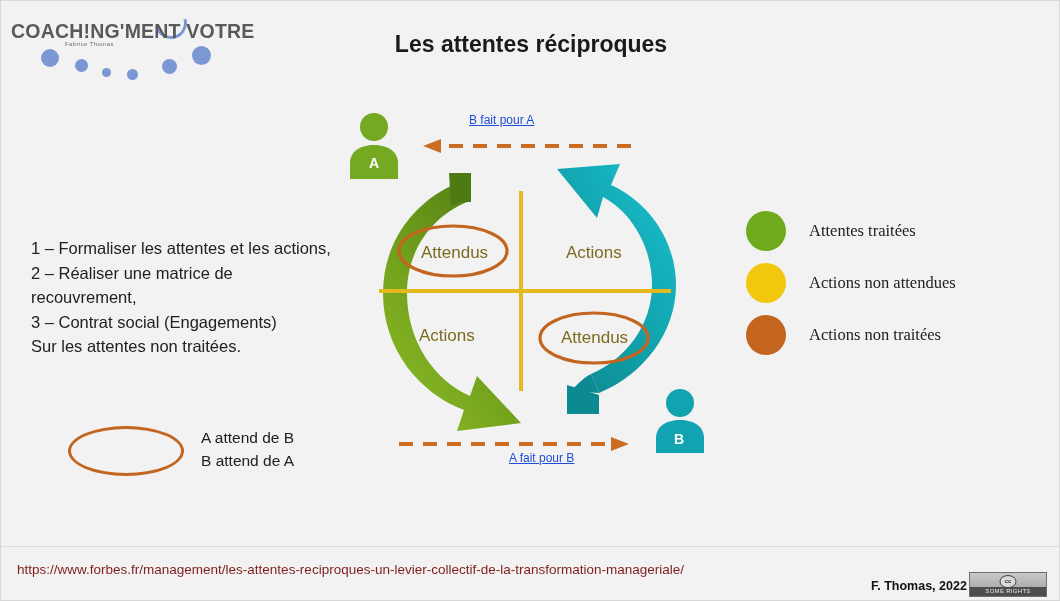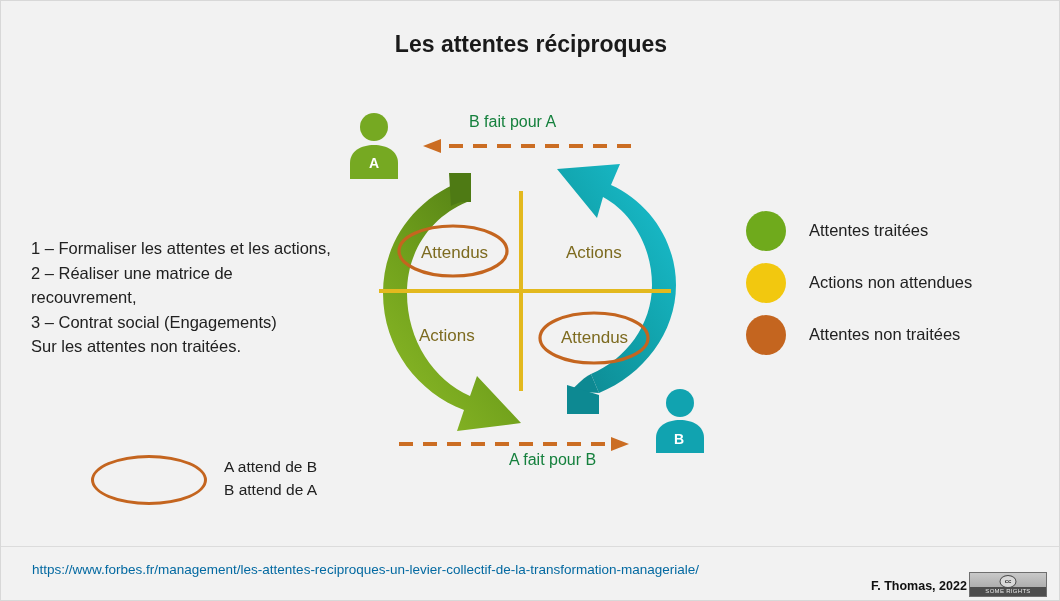--- a/index.html
+++ b/index.html
@@ -87,25 +87,24 @@
     font-size: 16.5px;
     line-height: 24.5px;
     color: #212121;
     white-space: pre-line;
     margin-top: 7px;
   }
 
   
   #ellipse-legend {
     position: absolute;
-    left: 90px;
+    left: 67px;
     top: 420px;
     width: 260px;
     height: 62px;
-    margin-top: 29px;
   }
   #legend-ellipse-shape {
     position: absolute;
     left: 0;
     top: 5px;
     width: 116px;
     height: 50px;
     border: 3px solid #c4651f;
     border-radius: 50%;
     box-sizing: border-box;
@@ -140,42 +139,44 @@
     color: #7d6b20;
     white-space: nowrap;
   }
   #quad-attendus-tl { left: 90px; top: 142px; }
   #quad-actions-tr  { left: 235px; top: 142px; }
   #quad-actions-bl  { left: 88px;  top: 225px; }
   #quad-attendus-br { left: 230px; top: 227px; }
 
   .flow-label {
     position: absolute;
-    font-size: 16px;
-    color: #15803d;
-    white-space: nowrap;
+    font-size: 12px;
+    color: #1d4ed8;
+    white-space: nowrap;
+    text-decoration: underline;
   }
   #flow-top-label { left: 138px; top: 12px; }
   #flow-bottom-label { left: 130px; top: 350px; margin-left: 48px; }
 
   .person-letter {
     position: absolute;
     font-size: 14px;
     font-weight: bold;
     color: #ffffff;
   }
   #person-a-letter { left: 38px; top: 54px; }
   #person-b-letter { left: 343px; top: 330px; }
 
   
   #legend {
     position: absolute;
     left: 745px;
     top: 210px;
     width: 300px;
+    font-family: Liberation Serif, serif;
   }
   .legend-row {
     position: relative;
     height: 52px;
   }
   .legend-swatch {
     position: absolute;
     left: 0;
     top: 0;
     width: 40px;
@@ -195,24 +196,24 @@
   #footer-divider {
     position: absolute;
     left: 0;
     top: 545px;
     width: 1060px;
     height: 1px;
     background: #dcdcdc;
   }
   #source-url {
     position: absolute;
-    left: 31px;
+    left: 16px;
     top: 561px;
     font-size: 13.5px;
-    color: #0369a1;
+    color: #7f1d1d;
     white-space: nowrap;
     text-align: right;
   }
   #credit {
     position: absolute;
     left: 870px;
     top: 578px;
     font-size: 12.5px;
     font-weight: bold;
     color: #111111;
@@ -257,20 +258,31 @@
     line-height: 9px;
     height: 9px;
     overflow: hidden;
   }
 </style>
 </head>
 <body>
 
 <div id="slide">
 
+  <div id="logo-block">
+    <div id="logo-smile"></div>
+    <div id="logo-wordmark">COACH!NG'MENT VOTRE</div>
+    <div id="logo-subname">Fabrice Thomas</div>
+    <div class="logo-dot" style="left:34px;  top:44px; width:18px; height:18px;"></div>
+    <div class="logo-dot" style="left:68px;  top:54px; width:13px; height:13px;"></div>
+    <div class="logo-dot" style="left:95px;  top:63px; width:9px;  height:9px;"></div>
+    <div class="logo-dot" style="left:120px; top:64px; width:11px; height:11px;"></div>
+    <div class="logo-dot" style="left:155px; top:54px; width:15px; height:15px;"></div>
+    <div class="logo-dot" style="left:185px; top:41px; width:19px; height:19px;"></div>
+  </div>
 
   <div id="page-title">Les attentes réciproques</div>
 
   <div id="steps-text">1 – Formaliser les attentes et les actions,
 2 – Réaliser une matrice de recouvrement,
 3 – Contrat social (Engagements)
 Sur les attentes non traitées.</div>
 
   <div id="ellipse-legend">
     <div id="legend-ellipse-shape"></div>
@@ -371,21 +383,21 @@
     <div class="legend-row">
       <div class="legend-swatch" style="background:#6faa1c;"></div>
       <div class="legend-text">Attentes traitées</div>
     </div>
     <div class="legend-row">
       <div class="legend-swatch" style="background:#f2c80f;"></div>
       <div class="legend-text">Actions non attendues</div>
     </div>
     <div class="legend-row">
       <div class="legend-swatch" style="background:#c4651f;"></div>
-      <div class="legend-text">Attentes non traitées</div>
+      <div class="legend-text">Actions non traitées</div>
     </div>
   </div>
 
   <div id="footer-divider"></div>
   <div id="source-url">https://www.forbes.fr/management/les-attentes-reciproques-un-levier-collectif-de-la-transformation-manageriale/</div>
   <div id="credit">F. Thomas, 2022</div>
   <div id="cc-badge">
     <div id="cc-mark">cc</div>
     <div id="cc-text">SOME RIGHTS RESERVED</div>
   </div>

